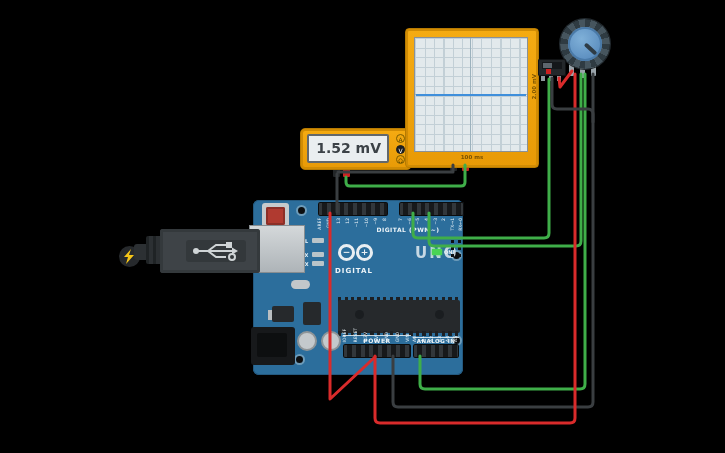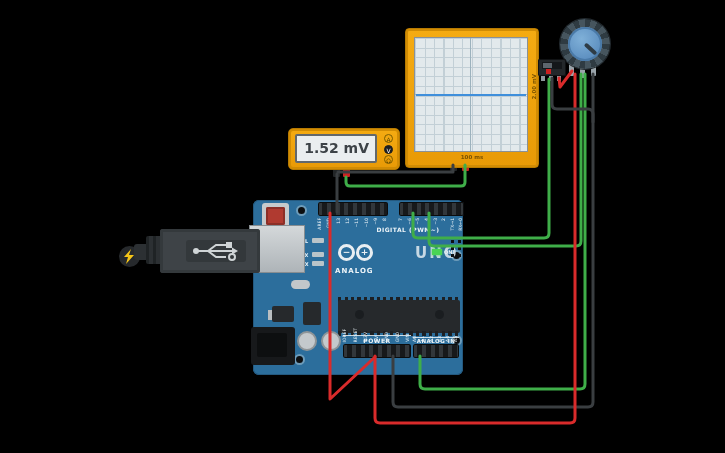--- a/index.html
+++ b/index.html
@@ -21,21 +21,21 @@
   .wline{height:1px;background:#e9f2f7;opacity:.85;}
   .ledrect{width:12px;height:5px;background:#b9c4c9;border-radius:1px;}
   .ledlbl{font-size:5px;color:#e9f2f7;font-weight:bold;}
   .logo-circle{width:17px;height:17px;border:3px solid #e8eef2;border-radius:50%;box-sizing:border-box;
        color:#e8eef2;font-size:9px;font-weight:bold;text-align:center;line-height:11px;}
   .chip{background:#26292c;border-radius:2px;}
   .teeth{height:5px;background-image:repeating-linear-gradient(90deg,#1d2023 0 3px,transparent 3px 6.5px);}
   .cap{width:20px;height:20px;border-radius:50%;background:#c4c9cc;border:2px solid #8f9598;box-sizing:border-box;}
 
   
-  #meter{left:288px;top:128px;width:110px;height:40px;background:linear-gradient(180deg,#f5ab12,#e89a06);
+  #meter{left:300px;top:128px;width:110px;height:40px;background:linear-gradient(180deg,#f5ab12,#e89a06);
          border:1px solid #b77a00;border-radius:5px;box-shadow:inset 0 0 0 2px #d18c04;}
   #meter-display{left:6px;top:5px;width:82px;height:29px;background:#eaeef0;border:2px solid #62686c;
          border-radius:2px;box-sizing:border-box;font-size:14px;font-weight:bold;color:#3c4247;
          text-align:right;line-height:25px;padding-right:6px;}
   .mbtn{width:9px;height:9px;border-radius:50%;font-size:6px;line-height:9px;text-align:center;
         color:#5f4a00;border:1px solid #7a5c00;box-sizing:border-box;}
   .mbtn.sel{background:#1d1f21;color:#fff;border-color:#1d1f21;}
   .probe{width:7px;height:11px;border-radius:1px;}
 
   
@@ -125,21 +125,21 @@
 
     <div class="abs ledlbl" style="left:52px;top:38px;">L</div>
     <div class="abs ledrect" style="left:59px;top:38px;"></div>
     <div class="abs ledlbl" style="left:48px;top:52px;">TX</div>
     <div class="abs ledrect" style="left:59px;top:52px;"></div>
     <div class="abs ledlbl" style="left:48px;top:61px;">RX</div>
     <div class="abs ledrect" style="left:59px;top:61px;"></div>
 
     <div class="abs logo-circle" style="left:85px;top:44px;">−</div>
     <div class="abs logo-circle" style="left:103px;top:44px;">+</div>
-    <div class="abs silk" style="left:82px;top:67px;font-size:7px;letter-spacing:1px;">ANALOG</div>
+    <div class="abs silk" style="left:82px;top:67px;font-size:7px;letter-spacing:1px;">DIGITAL</div>
     <div class="abs" style="left:162px;top:44px;font-size:15px;font-weight:bold;color:#d7e4ec;letter-spacing:2px;opacity:.9;">UNO</div>
 
     <div class="abs" style="left:196px;top:38px;width:14px;height:20px;
          background-image:radial-gradient(#0e1113 36%,transparent 38%);background-size:7px 7px;"></div>
 
     <div class="abs" style="left:179px;top:49px;width:10px;height:6px;background:#49d455;box-shadow:0 0 3px #49d455;"></div>
     <div class="abs ledlbl" style="left:191px;top:49px;">ON</div>
 
     <div class="abs" style="left:38px;top:80px;width:19px;height:9px;background:#c2c7ca;border-radius:5px;"></div>
     <div class="abs chip" style="left:50px;top:102px;width:18px;height:23px;"></div>

